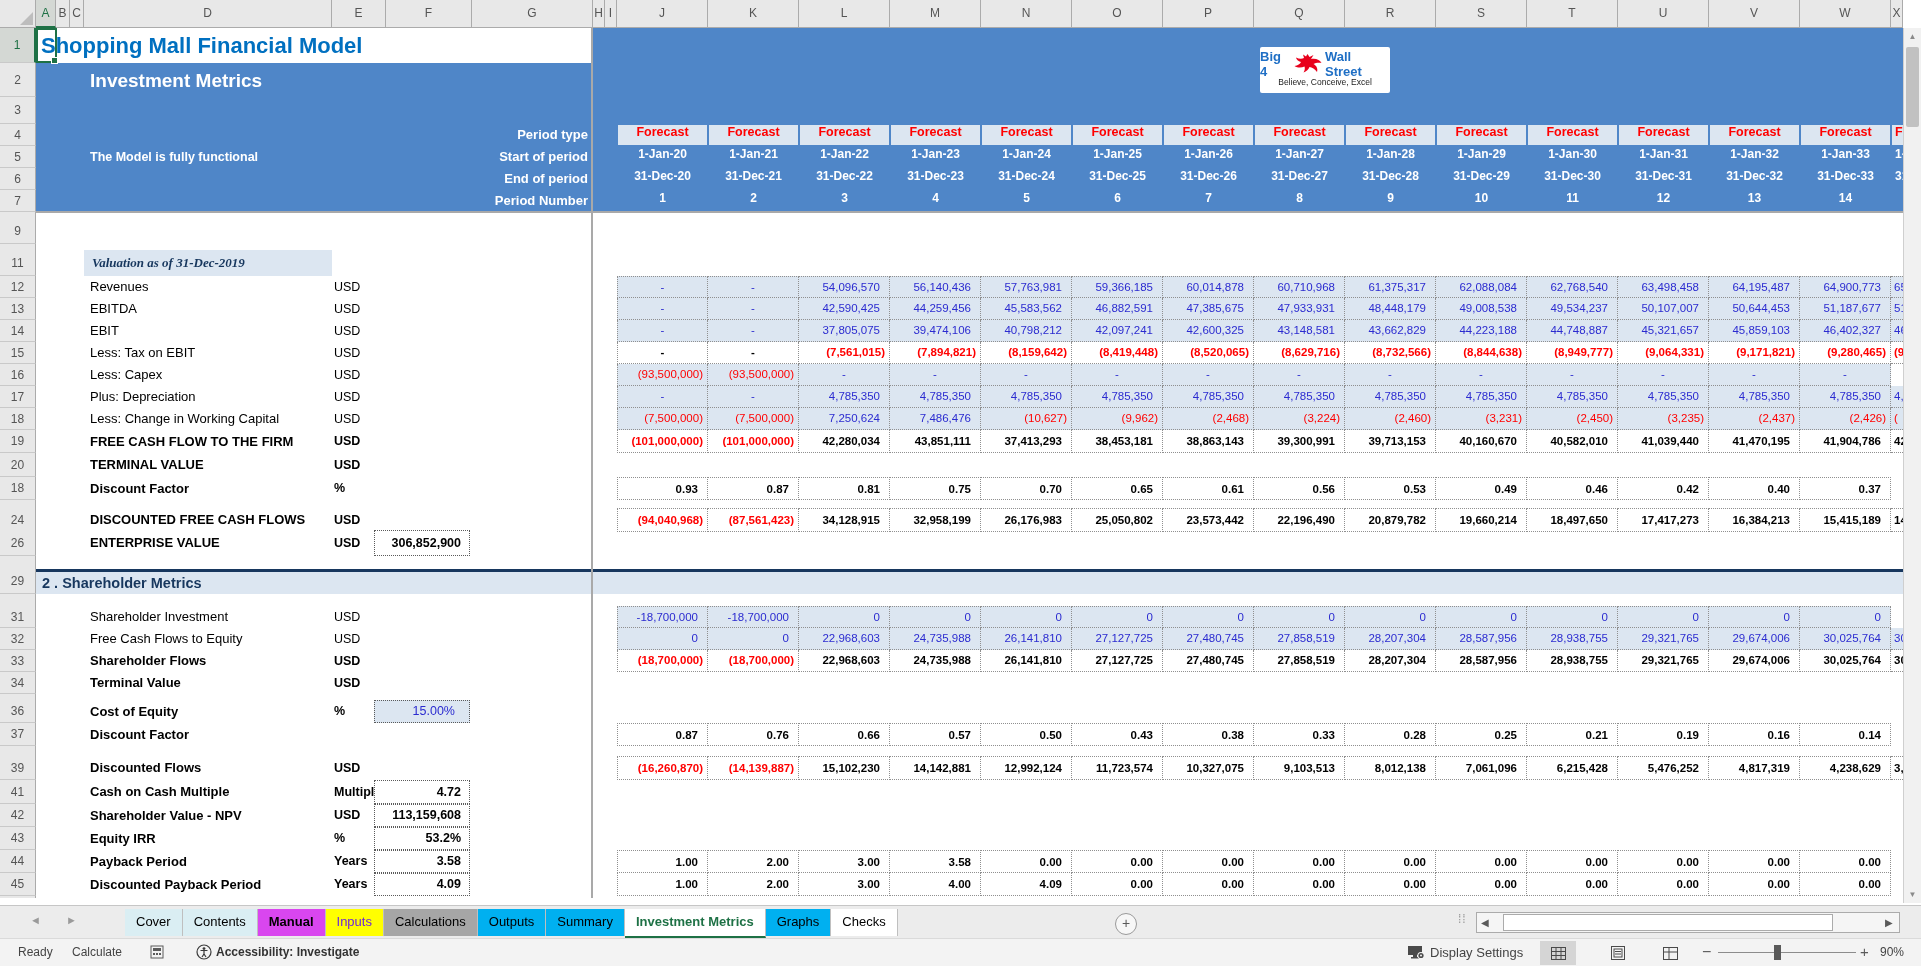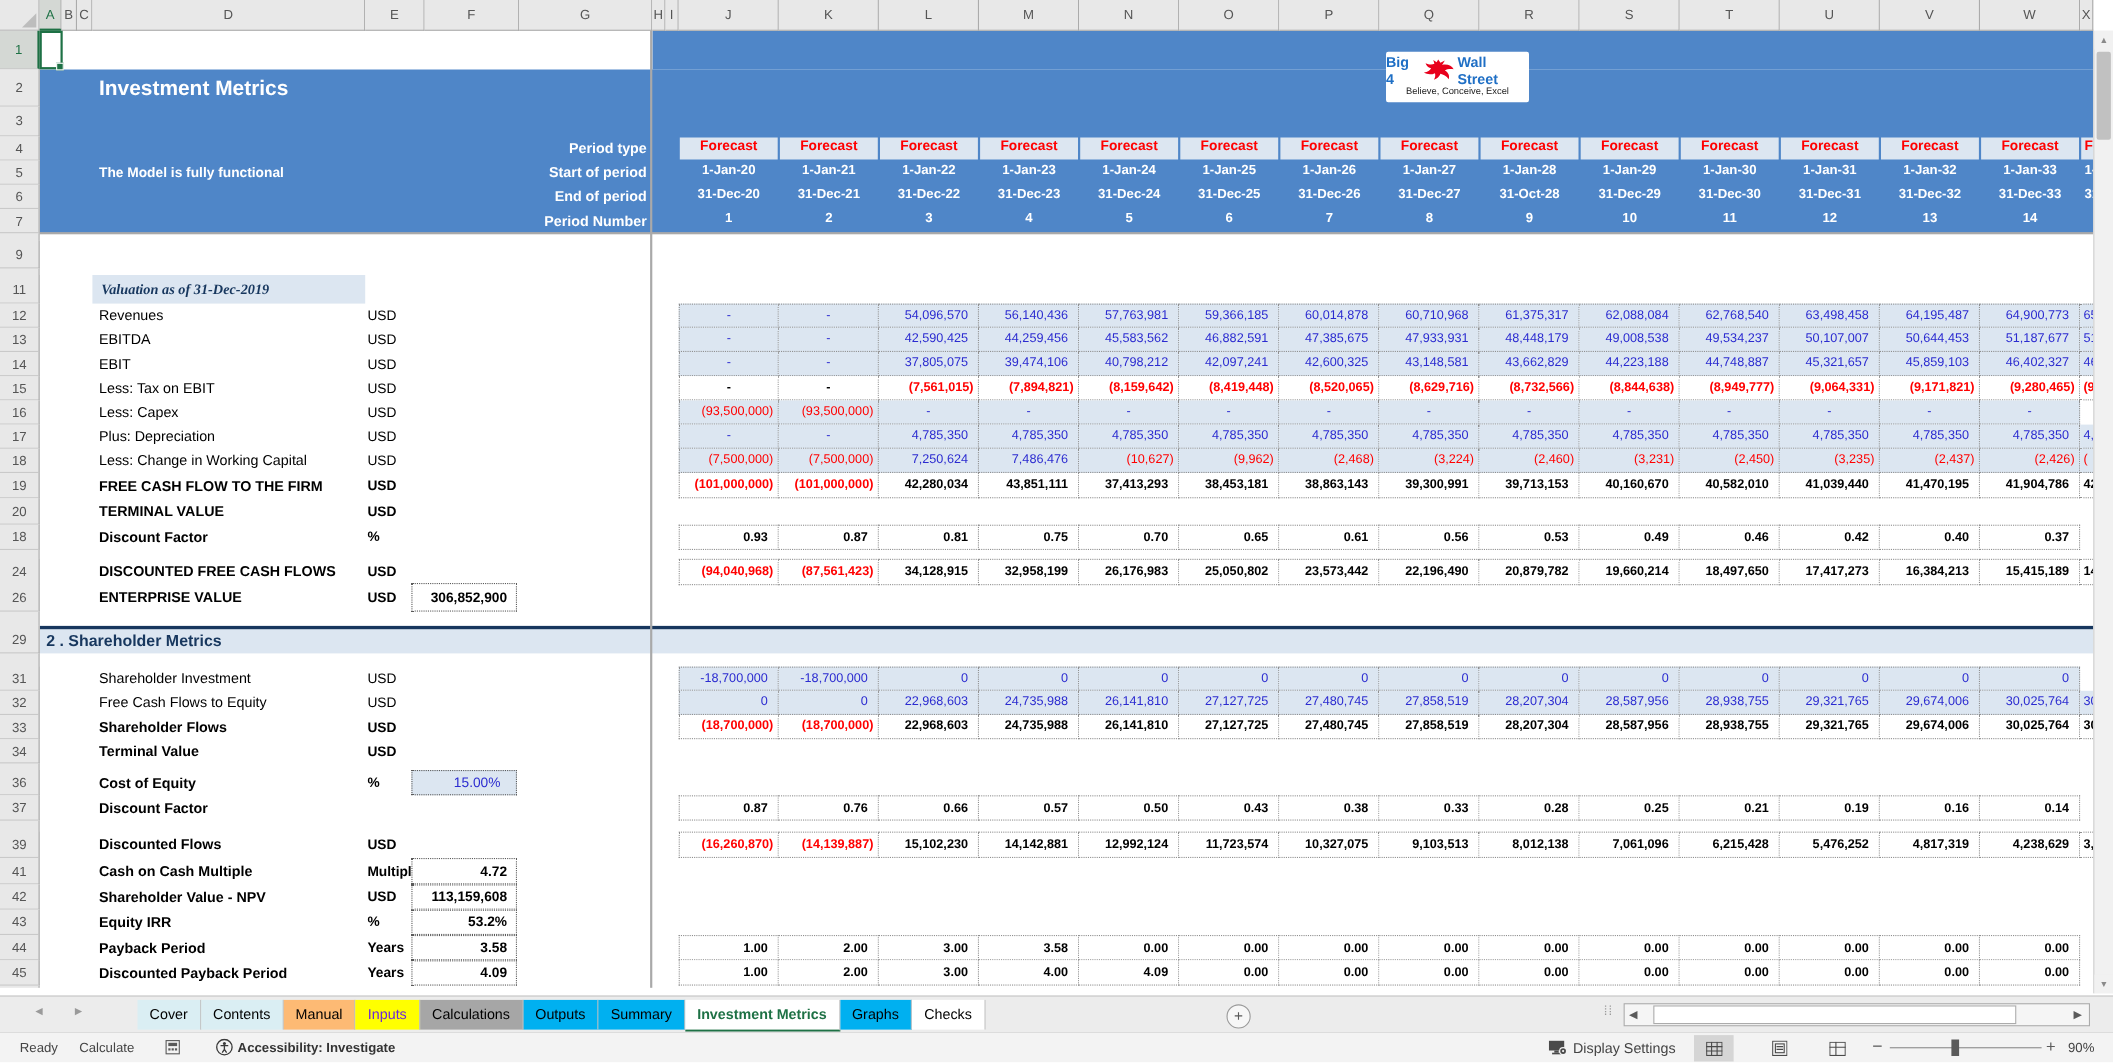--- a/index.html
+++ b/index.html
@@ -12,20 +12,21 @@
   svg{display:block;}
 </style>
 </head>
 <body>
 
 <div id="app">
   <div id="sheet" class="abs" style="left:0;top:0;width:1921px;height:966px;">
       <div style="position: absolute; left: 593px; top: 28px; width: 1310px; height: 35px; background: rgb(79, 134, 200);"></div>
       <div style="position: absolute; left: 36px; top: 63px; width: 1867px; height: 149px; background: rgb(79, 134, 200);"></div>
       <div style="position: absolute; left: 36px; top: 28px; width: 557px; height: 35px; background: rgb(255, 255, 255);"></div>
+      <div style="position: absolute; left: 41px; top: 31px; width: 540px; height: 30px; font: bold 22px / 30px &quot;Liberation Sans&quot;, sans-serif; color: rgb(0, 112, 192); white-space: nowrap;">Shopping Mall Financial Model</div>
       <div style="position: absolute; left: 90px; top: 68px; width: 400px; height: 26px; font: bold 19px / 26px &quot;Liberation Sans&quot;, sans-serif; color: rgb(255, 255, 255);">Investment Metrics</div>
       <div style="position: absolute; left: 90px; top: 146px; width: 360px; height: 22px; font: bold 12.5px / 22px &quot;Liberation Sans&quot;, sans-serif; color: rgb(255, 255, 255);">The Model is fully functional</div>
       <div style="position: absolute; left: 1260px; top: 47px; width: 130px; height: 46px; background: rgb(255, 255, 255); border-radius: 2px;">
         <div style="position:absolute;left:0;top:5px;width:130px;height:24px;display:flex;align-items:center;justify-content:center;gap:2px;">
           <span style="font:bold 13px 'Liberation Sans',sans-serif;color:#1F6FC5;">Big 4</span>
           <span>
             <svg width="30" height="22" viewBox="0 0 60 44">
               <path d="M29 2 L33 8 L41 4 L36 12 C46 10 54 14 57 20 C50 19 45 20 41 22 C48 26 50 32 48 38 C44 32 38 29 33 28 C31 33 27 37 21 39 C24 34 24 30 23 27 C17 30 9 30 3 26 C10 25 14 22 16 18 C10 17 7 13 6 9 C12 12 18 12 22 10 L20 3 L26 7 Z" fill="#E8001C"></path>
             </svg>
           </span>
@@ -68,21 +69,21 @@
       <div style="position: absolute; left: 1801px; top: 147px; width: 89px; height: 20px; text-align: center; font: bold 12px &quot;Liberation Sans&quot;, sans-serif; white-space: nowrap; overflow: hidden; color: rgb(255, 255, 255);">1-Jan-33</div>
       <div style="position: absolute; left: 1892px; top: 147px; width: 11px; height: 20px; font: bold 12px &quot;Liberation Sans&quot;, sans-serif; white-space: nowrap; overflow: hidden; text-align: left; color: rgb(255, 255, 255); padding-left: 3px;">1-</div>
       <div style="position: absolute; left: 618px; top: 169px; width: 89px; height: 20px; text-align: center; font: bold 12px &quot;Liberation Sans&quot;, sans-serif; white-space: nowrap; overflow: hidden; color: rgb(255, 255, 255);">31-Dec-20</div>
       <div style="position: absolute; left: 709px; top: 169px; width: 89px; height: 20px; text-align: center; font: bold 12px &quot;Liberation Sans&quot;, sans-serif; white-space: nowrap; overflow: hidden; color: rgb(255, 255, 255);">31-Dec-21</div>
       <div style="position: absolute; left: 800px; top: 169px; width: 89px; height: 20px; text-align: center; font: bold 12px &quot;Liberation Sans&quot;, sans-serif; white-space: nowrap; overflow: hidden; color: rgb(255, 255, 255);">31-Dec-22</div>
       <div style="position: absolute; left: 891px; top: 169px; width: 89px; height: 20px; text-align: center; font: bold 12px &quot;Liberation Sans&quot;, sans-serif; white-space: nowrap; overflow: hidden; color: rgb(255, 255, 255);">31-Dec-23</div>
       <div style="position: absolute; left: 982px; top: 169px; width: 89px; height: 20px; text-align: center; font: bold 12px &quot;Liberation Sans&quot;, sans-serif; white-space: nowrap; overflow: hidden; color: rgb(255, 255, 255);">31-Dec-24</div>
       <div style="position: absolute; left: 1073px; top: 169px; width: 89px; height: 20px; text-align: center; font: bold 12px &quot;Liberation Sans&quot;, sans-serif; white-space: nowrap; overflow: hidden; color: rgb(255, 255, 255);">31-Dec-25</div>
       <div style="position: absolute; left: 1164px; top: 169px; width: 89px; height: 20px; text-align: center; font: bold 12px &quot;Liberation Sans&quot;, sans-serif; white-space: nowrap; overflow: hidden; color: rgb(255, 255, 255);">31-Dec-26</div>
       <div style="position: absolute; left: 1255px; top: 169px; width: 89px; height: 20px; text-align: center; font: bold 12px &quot;Liberation Sans&quot;, sans-serif; white-space: nowrap; overflow: hidden; color: rgb(255, 255, 255);">31-Dec-27</div>
-      <div style="position: absolute; left: 1346px; top: 169px; width: 89px; height: 20px; text-align: center; font: bold 12px &quot;Liberation Sans&quot;, sans-serif; white-space: nowrap; overflow: hidden; color: rgb(255, 255, 255);">31-Oct-28</div>
+      <div style="position: absolute; left: 1346px; top: 169px; width: 89px; height: 20px; text-align: center; font: bold 12px &quot;Liberation Sans&quot;, sans-serif; white-space: nowrap; overflow: hidden; color: rgb(255, 255, 255);">31-Dec-28</div>
       <div style="position: absolute; left: 1437px; top: 169px; width: 89px; height: 20px; text-align: center; font: bold 12px &quot;Liberation Sans&quot;, sans-serif; white-space: nowrap; overflow: hidden; color: rgb(255, 255, 255);">31-Dec-29</div>
       <div style="position: absolute; left: 1528px; top: 169px; width: 89px; height: 20px; text-align: center; font: bold 12px &quot;Liberation Sans&quot;, sans-serif; white-space: nowrap; overflow: hidden; color: rgb(255, 255, 255);">31-Dec-30</div>
       <div style="position: absolute; left: 1619px; top: 169px; width: 89px; height: 20px; text-align: center; font: bold 12px &quot;Liberation Sans&quot;, sans-serif; white-space: nowrap; overflow: hidden; color: rgb(255, 255, 255);">31-Dec-31</div>
       <div style="position: absolute; left: 1710px; top: 169px; width: 89px; height: 20px; text-align: center; font: bold 12px &quot;Liberation Sans&quot;, sans-serif; white-space: nowrap; overflow: hidden; color: rgb(255, 255, 255);">31-Dec-32</div>
       <div style="position: absolute; left: 1801px; top: 169px; width: 89px; height: 20px; text-align: center; font: bold 12px &quot;Liberation Sans&quot;, sans-serif; white-space: nowrap; overflow: hidden; color: rgb(255, 255, 255);">31-Dec-33</div>
       <div style="position: absolute; left: 1892px; top: 169px; width: 11px; height: 20px; font: bold 12px &quot;Liberation Sans&quot;, sans-serif; white-space: nowrap; overflow: hidden; text-align: left; color: rgb(255, 255, 255); padding-left: 3px;">31</div>
       <div style="position: absolute; left: 618px; top: 191px; width: 89px; height: 20px; text-align: center; font: bold 12px &quot;Liberation Sans&quot;, sans-serif; white-space: nowrap; overflow: hidden; color: rgb(255, 255, 255);">1</div>
       <div style="position: absolute; left: 709px; top: 191px; width: 89px; height: 20px; text-align: center; font: bold 12px &quot;Liberation Sans&quot;, sans-serif; white-space: nowrap; overflow: hidden; color: rgb(255, 255, 255);">2</div>
       <div style="position: absolute; left: 800px; top: 191px; width: 89px; height: 20px; text-align: center; font: bold 12px &quot;Liberation Sans&quot;, sans-serif; white-space: nowrap; overflow: hidden; color: rgb(255, 255, 255);">3</div>
       <div style="position: absolute; left: 891px; top: 191px; width: 89px; height: 20px; text-align: center; font: bold 12px &quot;Liberation Sans&quot;, sans-serif; white-space: nowrap; overflow: hidden; color: rgb(255, 255, 255);">4</div>
@@ -475,21 +476,21 @@
     <div class="abs" style="left:2px;top:19px;width:13px;height:80px;background:#C1C1C1;border-radius:2px;"></div>
     <div class="abs" style="left:0;top:858px;width:17px;height:17px;color:#8A8A8A;font-size:8px;text-align:center;line-height:17px;background:#F1F1F1;">▼</div>
   </div>
 
   <div class="abs" style="left:0;top:905px;width:1921px;height:33px;background:#ECECEC;border-top:1px solid #C6C6C6;box-sizing:border-box;">
     <div class="abs" style="left:30px;top:8px;color:#9A9A9A;font-size:11px;">◄</div>
     <div class="abs" style="left:66px;top:8px;color:#9A9A9A;font-size:11px;">►</div>
     <div id="tabs" class="abs" style="left:125px;top:3px;display:flex;align-items:flex-start;">
         <div class="tab" style="background: rgb(218, 238, 243); color: rgb(0, 0, 0);">Cover</div>
         <div class="tab" style="background: rgb(218, 238, 243); color: rgb(0, 0, 0);">Contents</div>
-        <div class="tab" style="background: #fdba74; color: rgb(0, 0, 0);">Manual</div>
+        <div class="tab" style="background: #d946ef; color: rgb(0, 0, 0); font-weight: bold;">Manual</div>
         <div class="tab" style="background: rgb(255, 255, 0); color: #6d28d9;">Inputs</div>
         <div class="tab" style="background: rgb(166, 166, 166); color: rgb(0, 0, 0);">Calculations</div>
         <div class="tab" style="background: rgb(0, 176, 240); color: rgb(0, 0, 0);">Outputs</div>
         <div class="tab" style="background: rgb(0, 176, 240); color: rgb(0, 0, 0);">Summary</div>
         <div class="tab" style="background: rgb(255, 255, 255); color: rgb(30, 113, 69); font-weight: bold; border-bottom: 2px solid rgb(30, 113, 69); height: 29px;">Investment Metrics</div>
         <div class="tab" style="background: rgb(0, 176, 240); color: rgb(0, 0, 0);">Graphs</div>
         <div class="tab" style="background: rgb(255, 255, 255); color: rgb(0, 0, 0);">Checks</div>
       </div>
     <div class="abs" style="left:1115px;top:7px;width:20px;height:20px;border:1px solid #9A9A9A;border-radius:50%;color:#5A5A5A;font-size:14px;line-height:19px;text-align:center;background:#F7F7F7;">+</div>
     <div class="abs" style="left:1458px;top:6px;color:#9A9A9A;font-size:12px;letter-spacing:1px;">⁞⁞</div>

